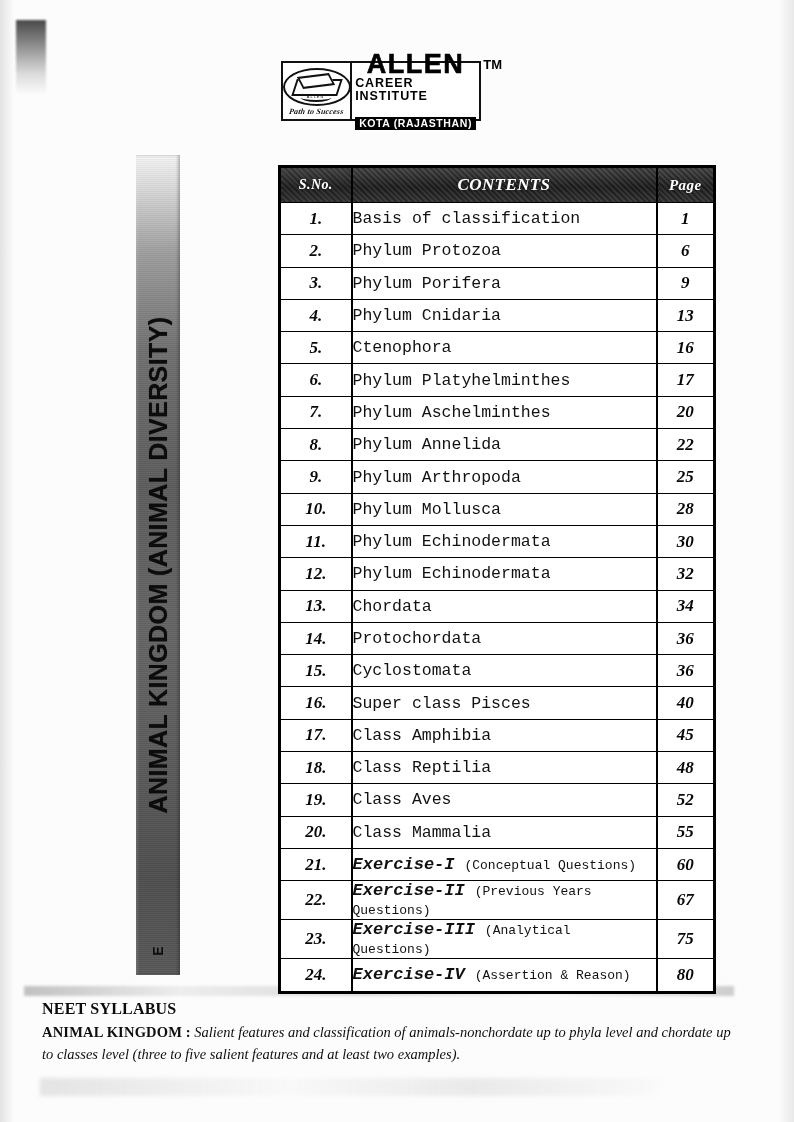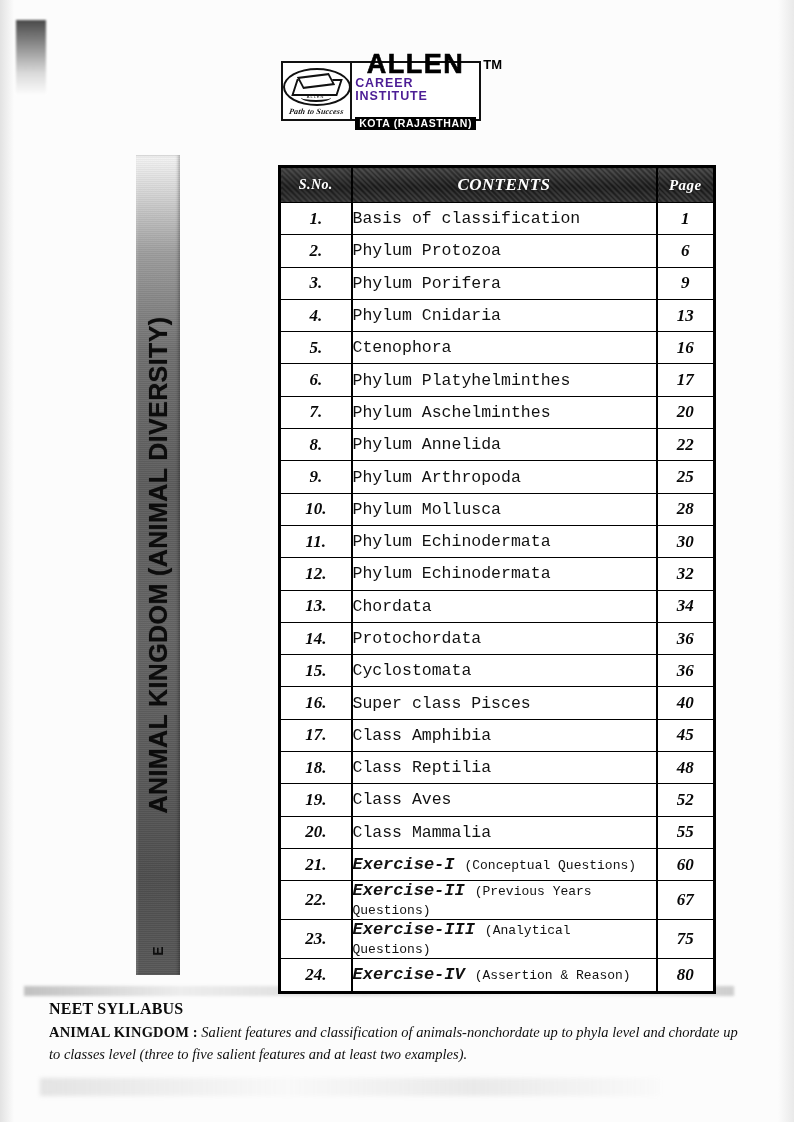--- a/index.html
+++ b/index.html
@@ -153,21 +153,21 @@
     letter-spacing: 1.5px;
     color: #000;
     -webkit-text-stroke: 0.6px #000;
   }
   .logo-career {
     font-family: "Liberation Sans", sans-serif;
     font-weight: bold;
     font-size: 12.5px;
     line-height: 13px;
     letter-spacing: .9px;
-    color: #4c1d95;
+    color: #000000;
   }
   .logo-kota {
     font-family: "Liberation Sans", sans-serif;
     font-weight: bold;
     font-size: 10.5px;
     line-height: 13px;
     letter-spacing: .6px;
     color: #fff;
     background: #000;
     padding: 0 4px;
@@ -308,21 +308,21 @@
   }
   .ex-sub {
     font-size: 13px;
     font-style: normal;
     font-weight: normal;
   }
 
   
   #syllabus {
     position: absolute;
-    left: 49px;
+    left: 42px;
     top: 1000px;
     width: 700px;
   }
   .syl-head {
     font-family: "Liberation Serif", serif;
     font-weight: bold;
     font-size: 16px;
     letter-spacing: .2px;
     color: #0b0b0b;
     margin-bottom: 3px;

